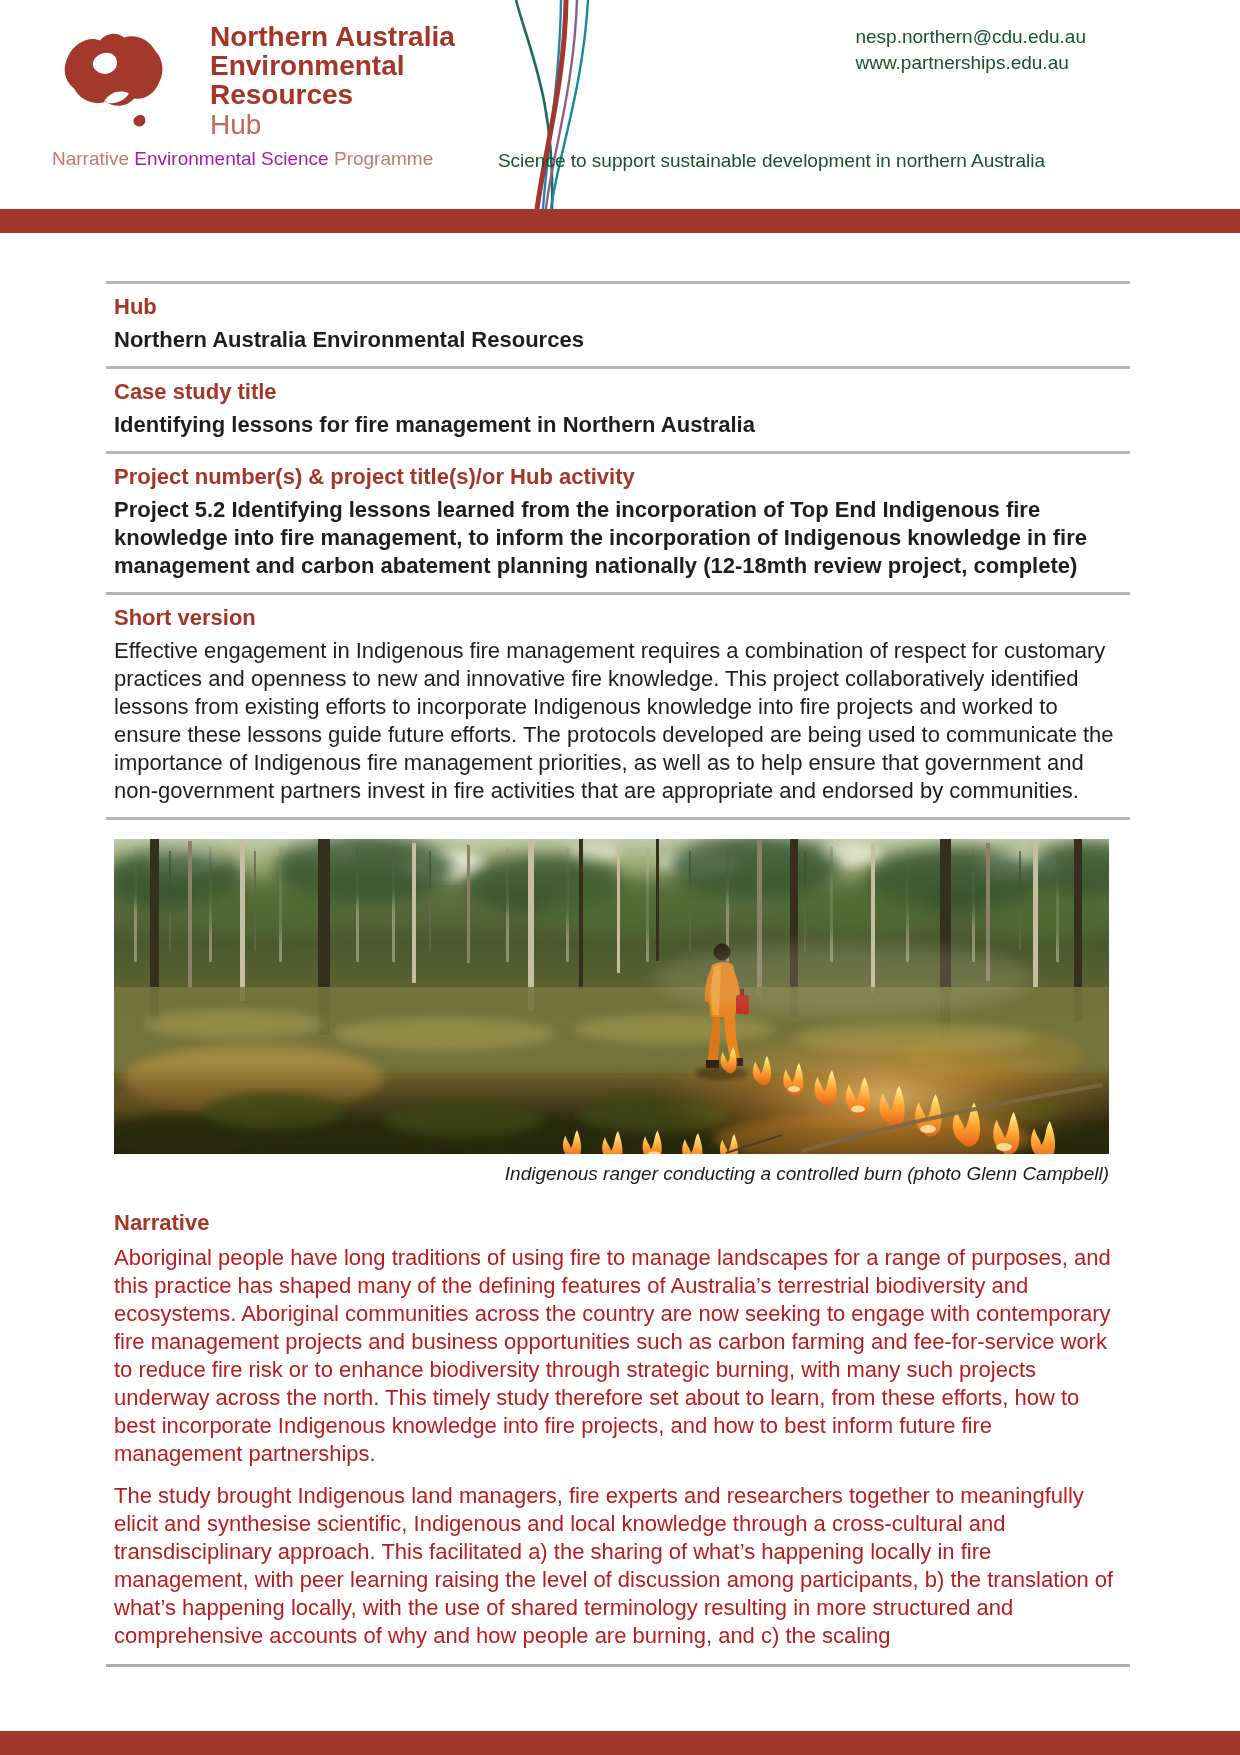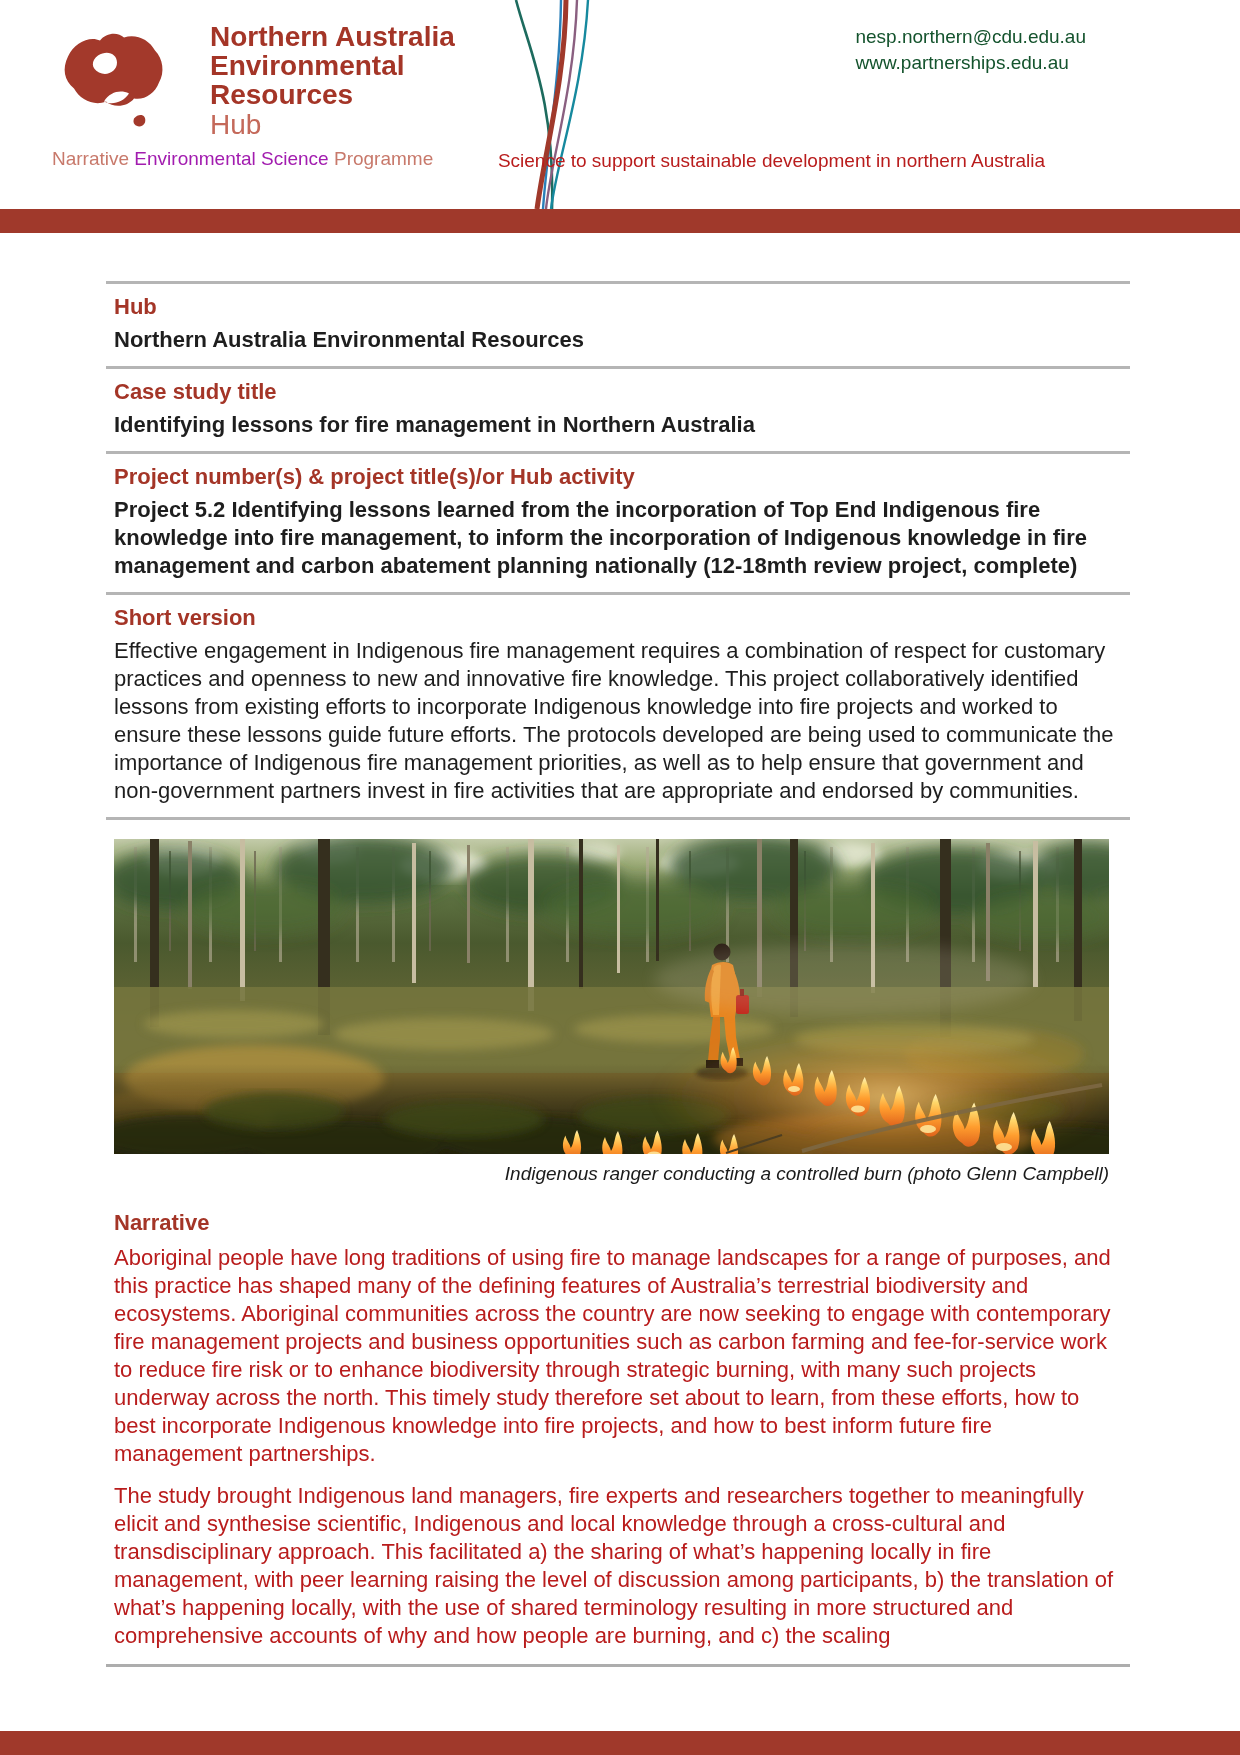--- a/index.html
+++ b/index.html
@@ -8,21 +8,21 @@
   
   .hdr{position:relative;height:252px;background:#fff;}
   .logo-map{position:absolute;left:52px;top:14px;width:130px;height:130px;}
   .logo-text{position:absolute;left:210px;top:22px;}
   .logo-title div{font-size:28px;font-weight:bold;color:#A43527;line-height:29px;}
   .logo-hub{font-size:28px;font-weight:normal;color:#C4695A;line-height:32px;}
   .programme{position:absolute;left:52px;top:148px;font-size:19px;color:#C8796B;white-space:pre;}
   .programme .pb{color:#a21caf;font-weight:normal;}
   .contact{position:absolute;right:154px;top:24px;text-align:left;
            font-size:19px;color:#14532d;line-height:26px;}
-  .science{position:absolute;right:195px;top:150px;font-size:19px;color:#b91c1c;}
+  .science{position:absolute;right:195px;top:150px;font-size:19px;color:#14532d;}
   .deco{position:absolute;left:505px;top:0;width:100px;height:209px;}
   
   .bar{position:absolute;left:0;width:1240px;height:24px;background:#A0392B;}
   .bar.top{top:209px;}
   .bar.bottom{bottom:0;}
   
   .content{position:absolute;top:233px;left:106px;width:1024px;padding-top:48px;}
   .row{border-top:3px solid #B5B5B5;padding:10px 8px 12px 8px;}
   .sec-label{font-size:22px;font-weight:bold;color:#A43527;line-height:26px;margin:0 0 6px 0;}
   .sec-value{font-size:22px;line-height:28px;color:#1E1E1E;margin:0;}

